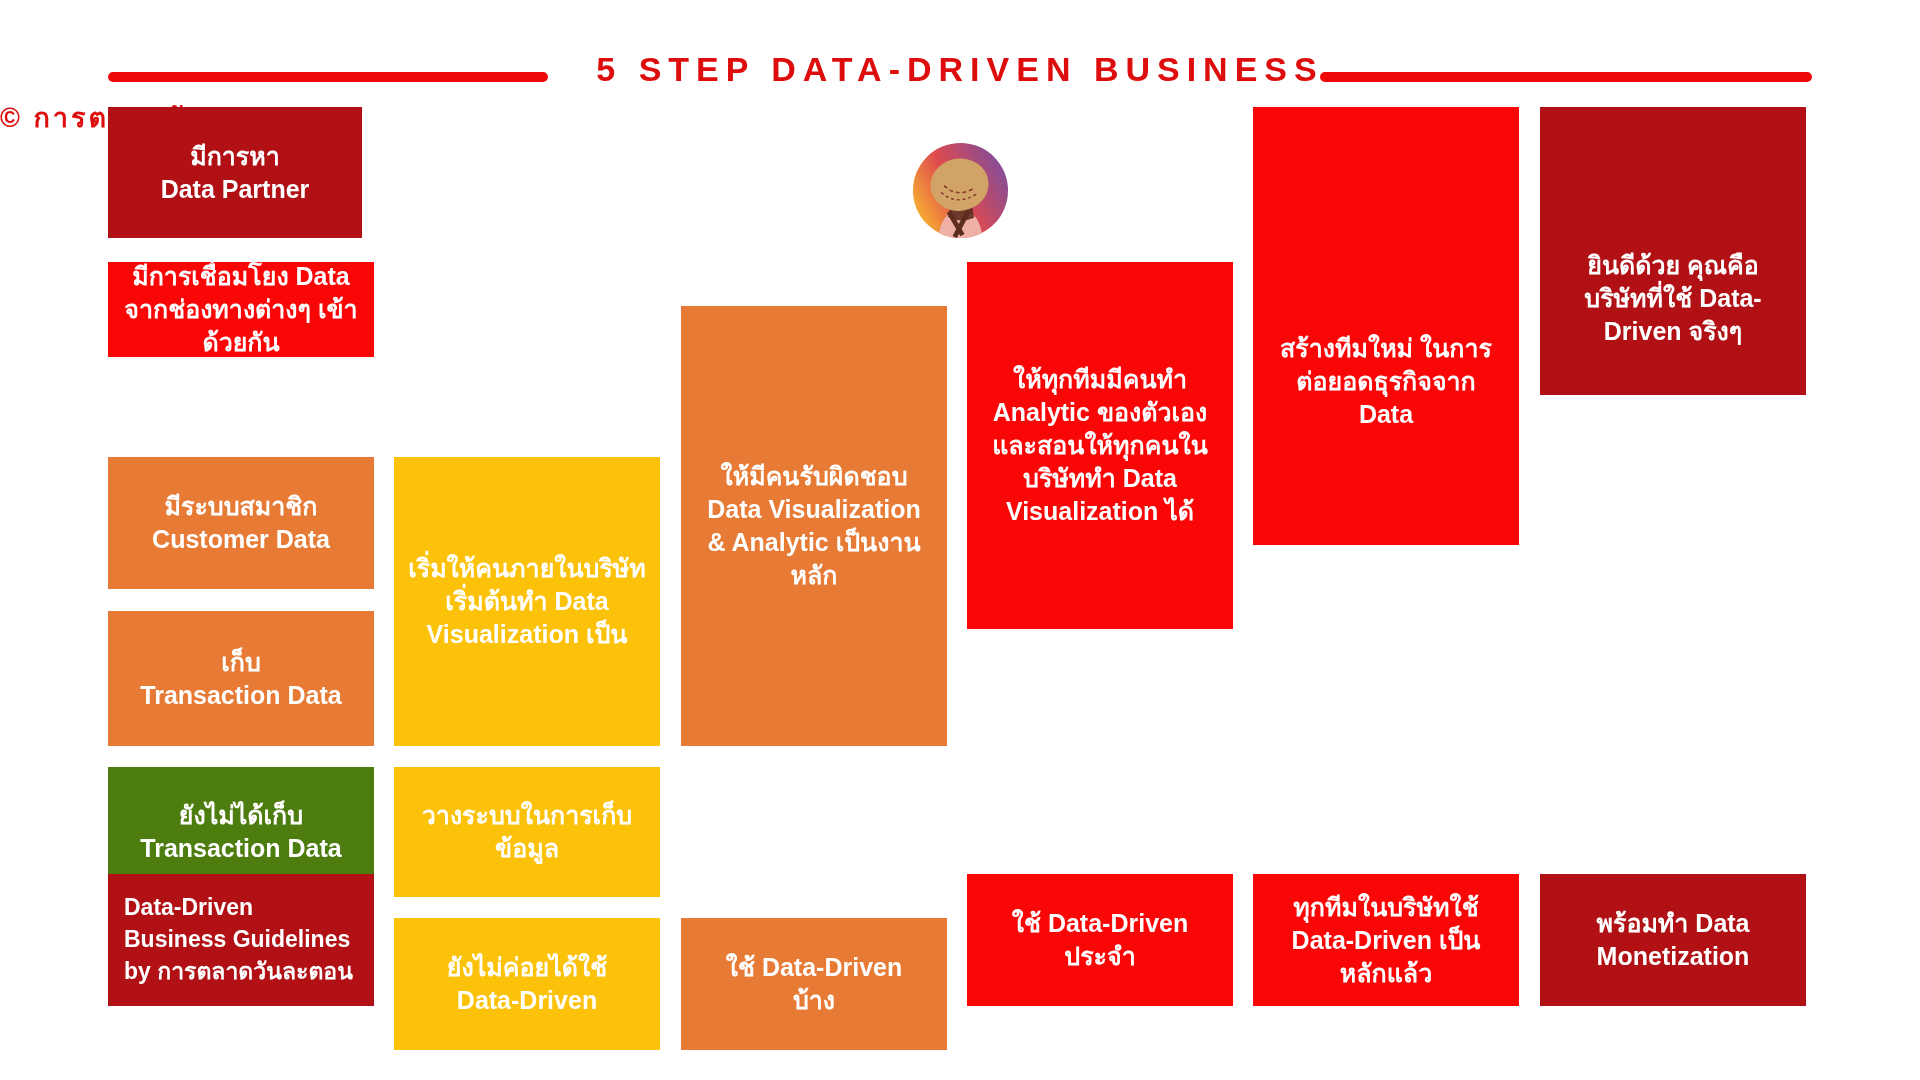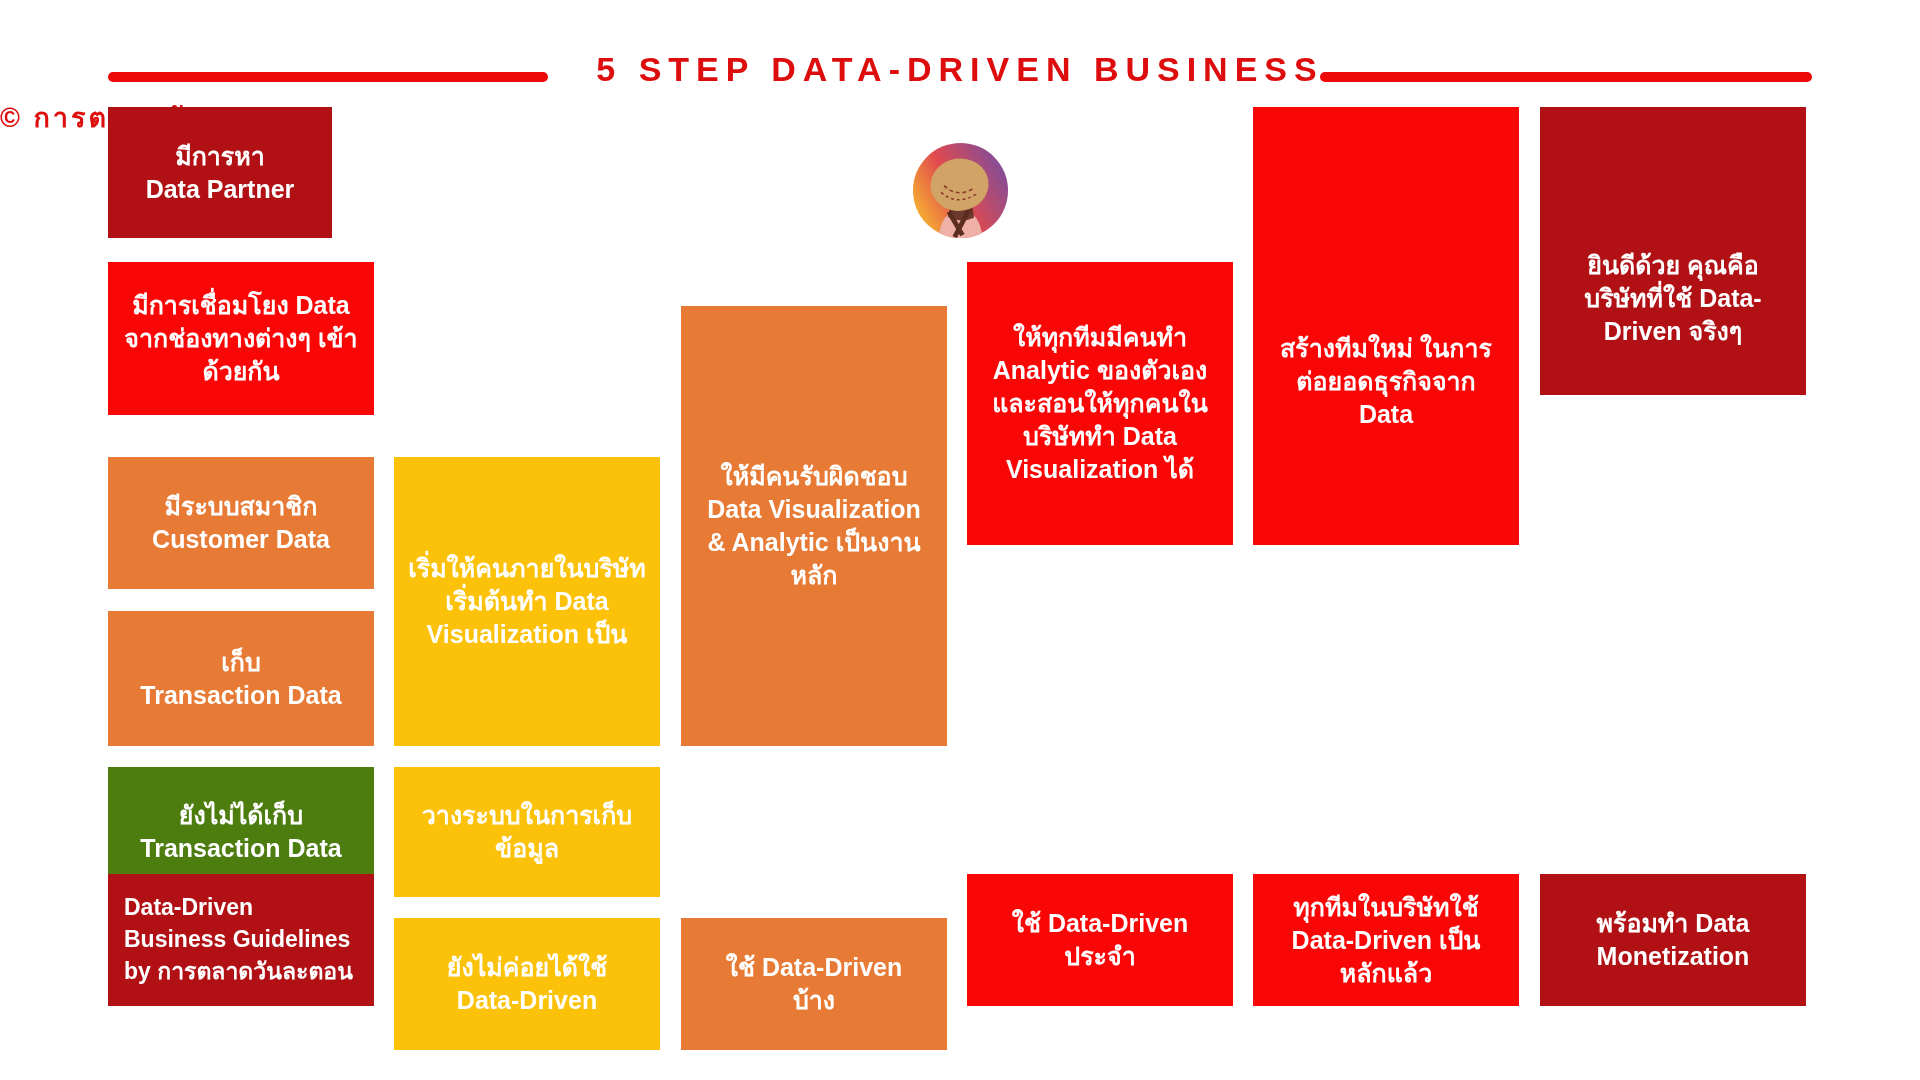--- a/index.html
+++ b/index.html
@@ -73,25 +73,25 @@
         <path d="M38,72 L52,96 M58,71 L44,98" stroke="#5C2E1F" stroke-width="5" fill="none"></path>
         <path d="M40,64 Q50,74 62,66 L64,78 Q50,84 37,77 Z" fill="#5C2E1F" opacity="0.9"></path>
         <ellipse cx="49" cy="44" rx="30" ry="27" fill="#D2A366" transform="rotate(-8 49 44)"></ellipse>
         <path d="M30,52 Q46,66 66,54" stroke="#8A3A2A" stroke-width="1.6" fill="none" stroke-dasharray="3 3"></path>
         <path d="M33,45 Q47,58 63,48" stroke="#8A3A2A" stroke-width="1.6" fill="none" stroke-dasharray="4 3"></path>
       </g>
     </svg>
   </div>
 
   <div id="boxes-layer">
-      <div class="box" style="left: 108px; top: 107px; width: 224px; height: 131px; background: rgb(177, 17, 20);">
+      <div class="box" style="left: 108px; top: 107px; width: 254px; height: 131px; background: rgb(177, 17, 20);">
         <div class="box-text">มีการหา
 Data Partner</div>
       </div>
-      <div class="box" style="left: 108px; top: 262px; width: 266px; height: 153px; background: rgb(249, 6, 6);">
+      <div class="box" style="left: 108px; top: 262px; width: 266px; height: 95px; background: rgb(249, 6, 6);">
         <div class="box-text">มีการเชื่อมโยง Data
 จากช่องทางต่างๆ เข้า
 ด้วยกัน</div>
       </div>
       <div class="box textured" style="left: 108px; top: 413px; width: 266px; height: 132px; background: rgb(231, 123, 53);">
         <div class="box-text">มีระบบสมาชิก
 Customer Data</div>
       </div>
       <div class="box textured" style="left: 108px; top: 567px; width: 266px; height: 135px; background: rgb(231, 123, 53);">
         <div class="box-text">เก็บ
@@ -122,21 +122,21 @@
       <div class="box textured" style="left: 681px; top: 262px; width: 266px; height: 440px; background: rgb(231, 123, 53);">
         <div class="box-text">ให้มีคนรับผิดชอบ
 Data Visualization
 &amp; Analytic เป็นงาน
 หลัก</div>
       </div>
       <div class="box textured" style="left: 681px; top: 874px; width: 266px; height: 132px; background: rgb(231, 123, 53);">
         <div class="box-text">ใช้ Data-Driven
 บ้าง</div>
       </div>
-      <div class="box" style="left: 967px; top: 262px; width: 266px; height: 283px; background: rgb(249, 6, 6);">
+      <div class="box" style="left: 967px; top: 262px; width: 266px; height: 367px; background: rgb(249, 6, 6);">
         <div class="box-text">ให้ทุกทีมมีคนทำ
 Analytic ของตัวเอง
 และสอนให้ทุกคนใน
 บริษัททำ Data
 Visualization ได้</div>
       </div>
       <div class="box" style="left: 967px; top: 874px; width: 266px; height: 132px; background: rgb(249, 6, 6);">
         <div class="box-text">ใช้ Data-Driven
 ประจำ</div>
       </div>

